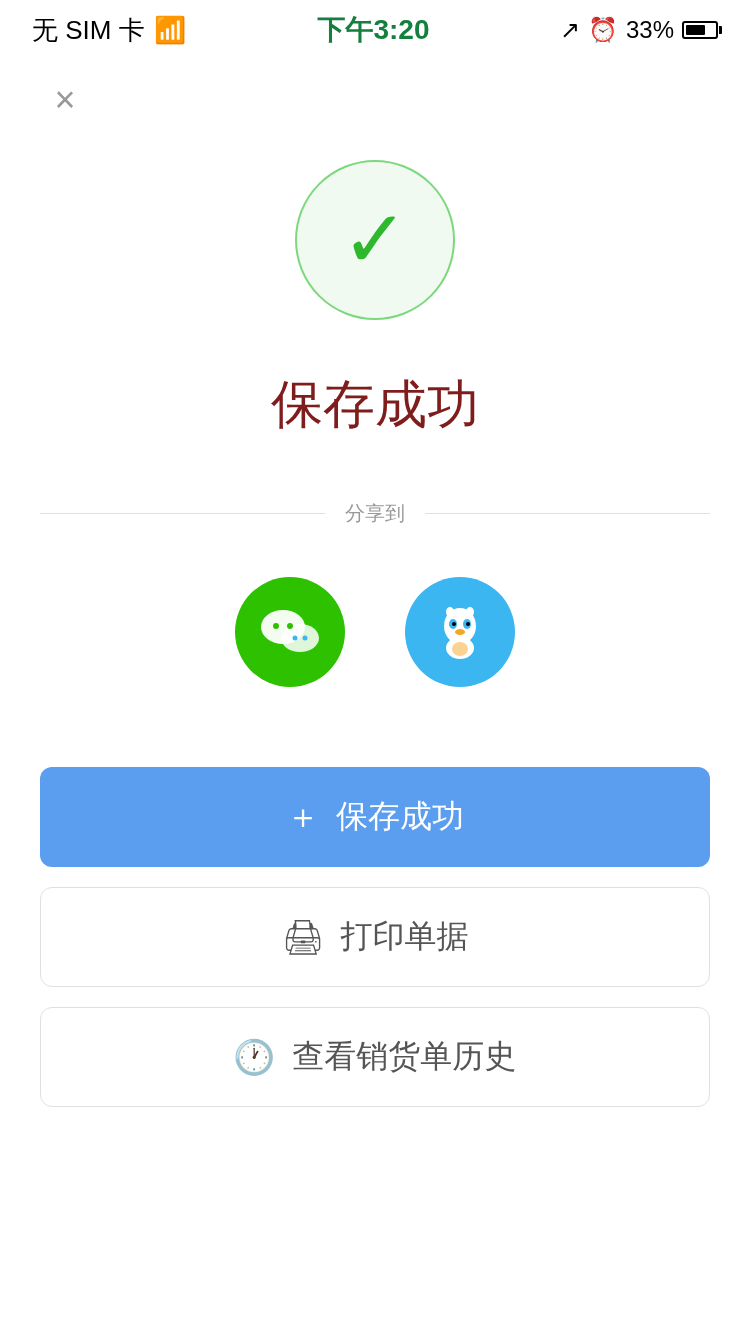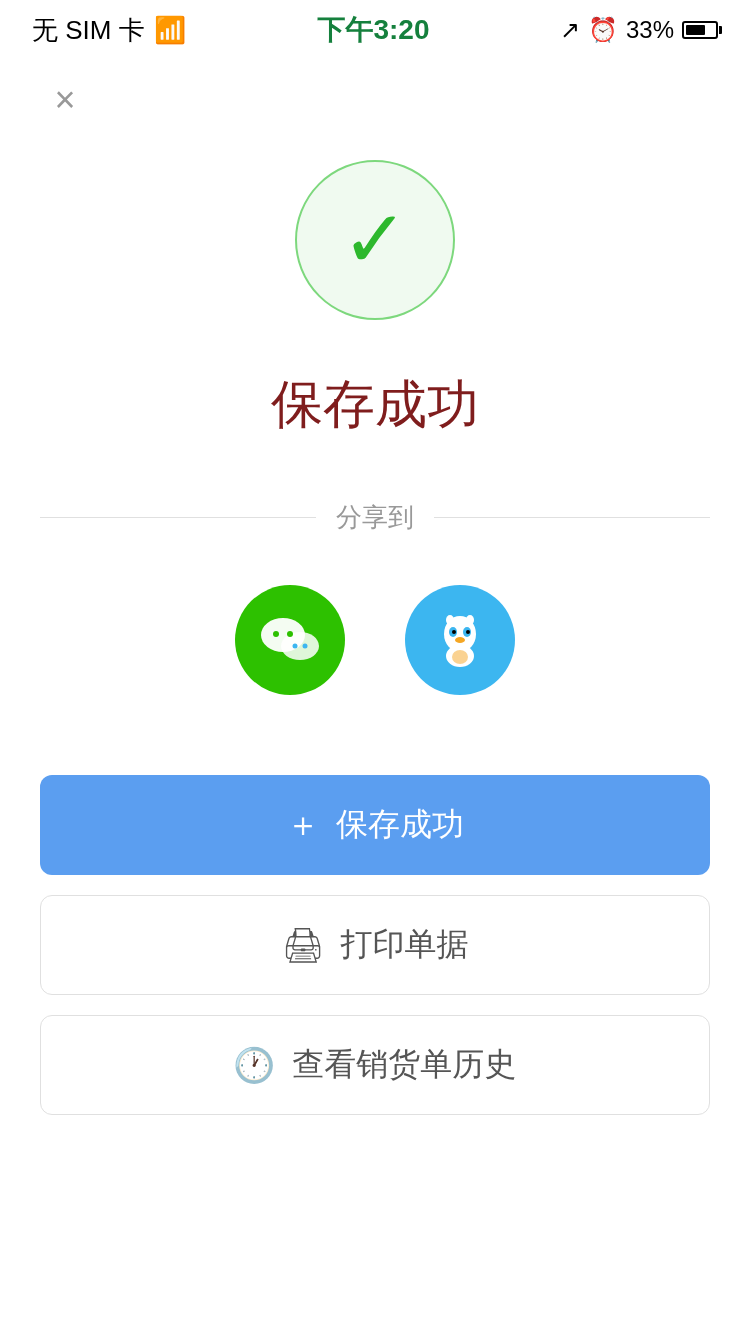--- a/index.html
+++ b/index.html
@@ -136,21 +136,21 @@
       align-items: center;
       margin-bottom: 50px;
       padding: 0 40px;
     }
     .divider-line {
       flex: 1;
       height: 1px;
       background: #e0e0e0;
     }
     .divider-label {
-      font-size: 26px;
+      font-size: 20px;
       color: #999;
       margin: 0 20px;
     }
 
     
     .share-icons {
       display: flex;
       gap: 60px;
       margin-bottom: 80px;
     }

